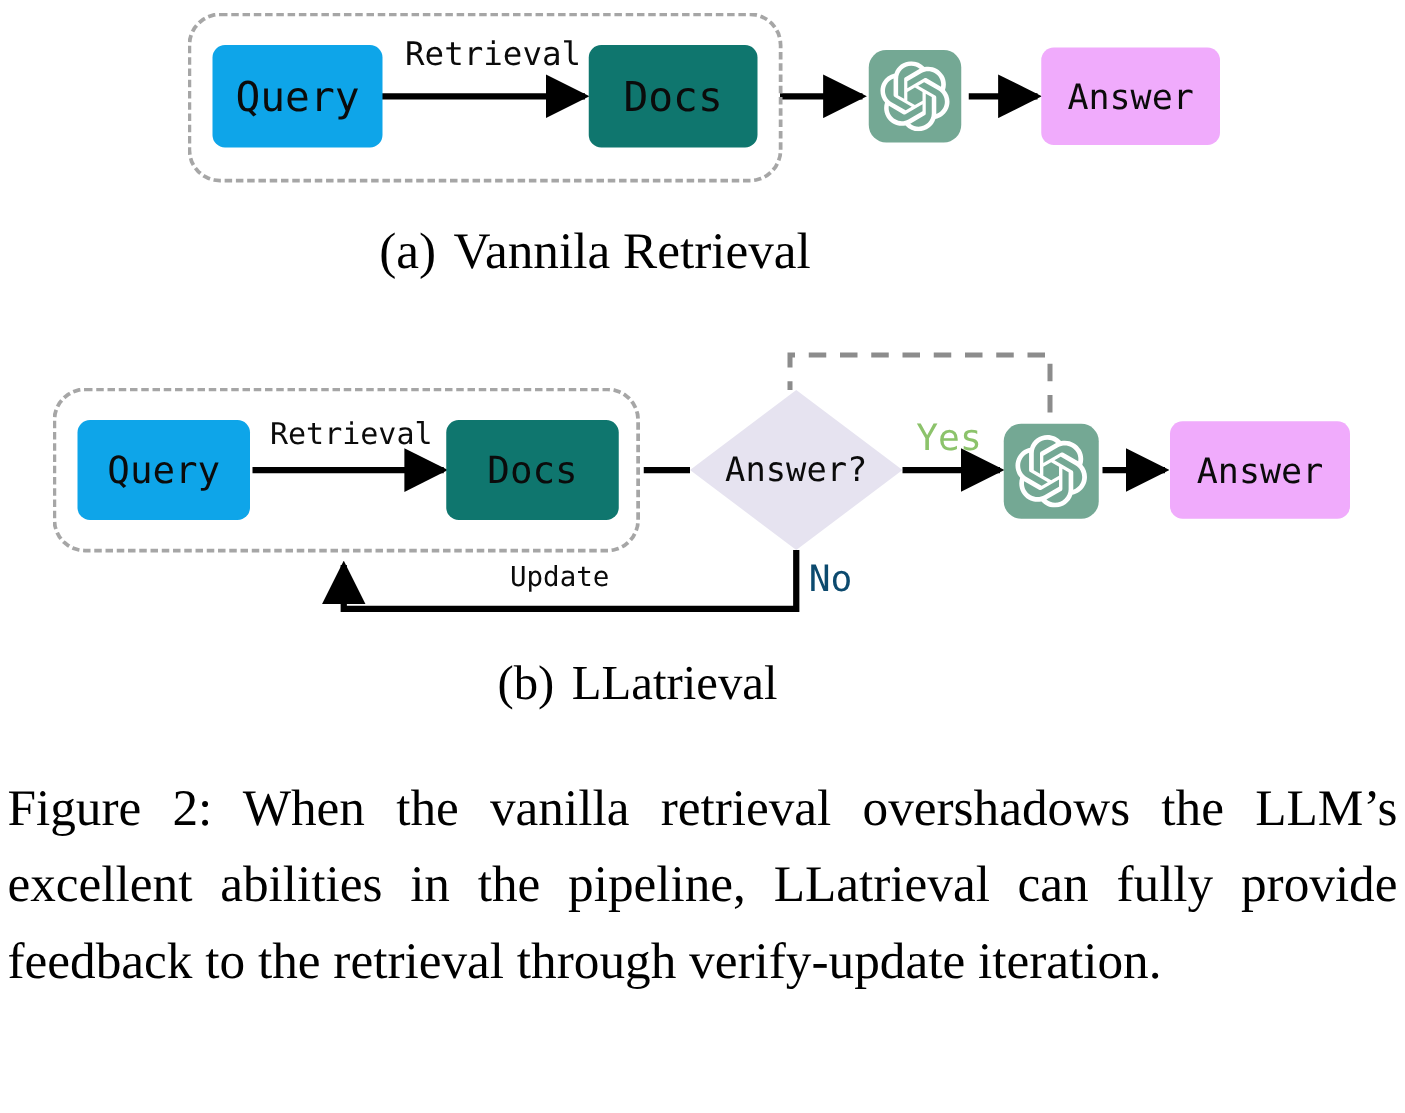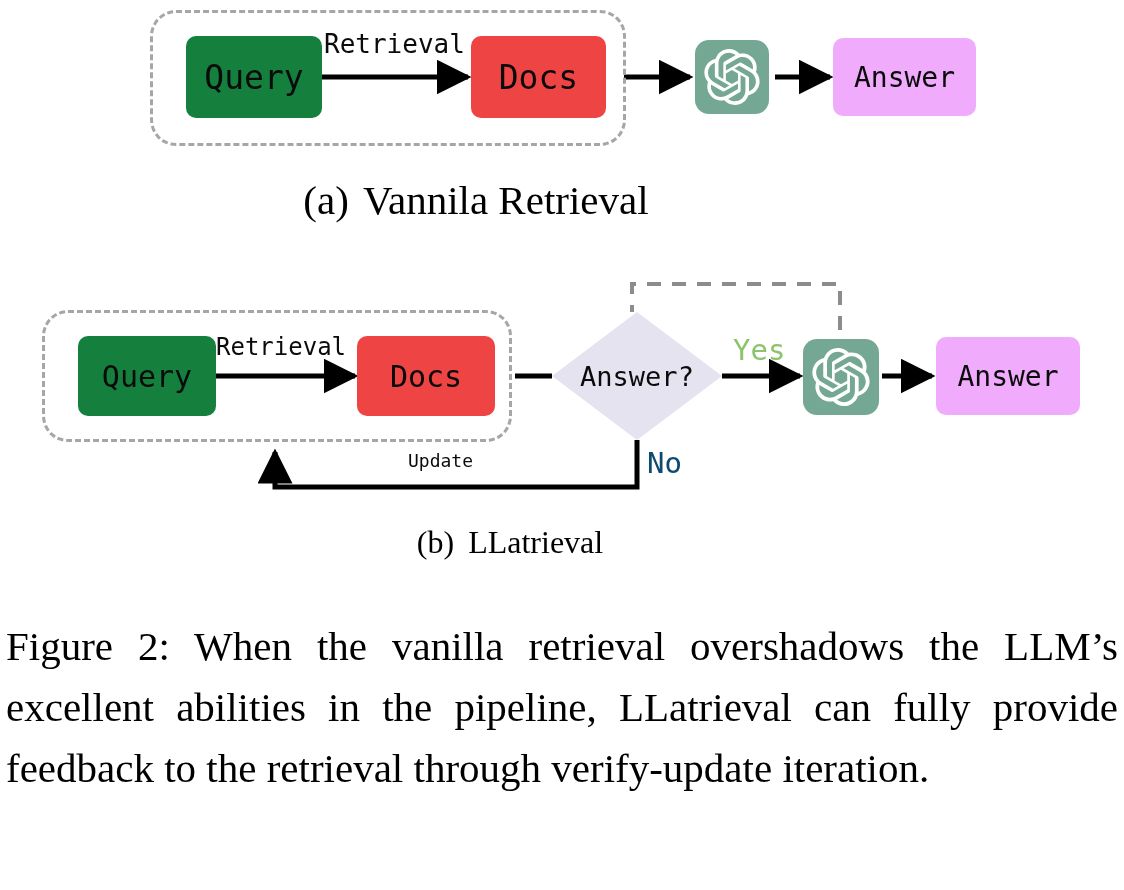--- a/index.html
+++ b/index.html
@@ -23,22 +23,22 @@
     box-sizing: border-box;
     display: flex;
     align-items: center;
     justify-content: center;
     border-radius: 10px;
     font-family: "DejaVu Sans Mono", monospace;
     color: #0b0b0b;
     letter-spacing: 0px;
     white-space: nowrap;
   }
-  .node-query  { background: #15803d; margin-left: 16px; }
-  .node-docs   { background: #ef4444; }
+  .node-query  { background: #0ea5e9; }
+  .node-docs   { background: #0f766e; }
   .node-answer { background: #f0abfc; }
 
   .dashed-group {
     position: absolute;
     box-sizing: border-box;
     border: 3px dashed #a6a6a6;
     border-radius: 26px;
     background: transparent;
   }
 
@@ -181,31 +181,31 @@
     <svg width="170" height="128" viewBox="0 0 170 128" xmlns="http://www.w3.org/2000/svg">
       <polygon points="85,0 170,64 85,128 0,64" fill="#e6e3f0"></polygon>
     </svg>
     <span class="diamond-label" style="font-size:27px;">Answer?</span>
   </div>
 
   <div class="edge-label yes" style="left:733px; top:333px; font-size:29px;">Yes</div>
 
   <div class="edge-label no" style="left:647px; top:446px; font-size:29px;">No</div>
 
-  <div class="edge-label" style="left:408px; top:450px; font-size:18px;">Update</div>
+  <div class="edge-label" style="left:408px; top:450px; font-size:22px;">Update</div>
 
   <div class="gpt-badge" style="left:803px; top:339px; width:76px; height:76px; background:#74a894;">
     <span>
       <svg width="58" height="58" viewBox="0 0 320 320" xmlns="http://www.w3.org/2000/svg">
         <path fill="#ffffff" d="M297.06 130.97c7.26-21.79 4.76-45.66-6.85-65.48-17.46-30.4-52.56-46.04-86.84-38.68C188.13 9.91 166.05 0 143.1 0 108.1 0 77.05 22.52 66.28 55.82c-22.51 4.61-41.94 18.7-53.31 38.67-17.59 30.32-13.58 68.54 9.92 94.54-7.26 21.79-4.76 45.66 6.85 65.48 17.46 30.4 52.56 46.04 86.84 38.68 15.24 17.18 37.16 26.95 60.13 26.81 35.02.01 66.08-22.53 76.85-55.86 22.51-4.61 41.94-18.7 53.31-38.67 17.57-30.32 13.55-68.51-9.93-94.51zM176.71 299.08c-14.02.02-27.6-4.89-38.35-13.88.49-.26 1.34-.73 1.89-1.07l63.72-36.8c3.26-1.85 5.26-5.32 5.24-9.07v-89.83l26.93 15.55c.29.14.48.42.52.74v74.39c-.04 33.08-26.83 59.9-59.95 59.97zM47.6 243.94c-7.02-12.13-9.55-26.35-7.13-40.15.47.28 1.3.79 1.89 1.13l63.72 36.8c3.23 1.89 7.23 1.89 10.47 0l77.79-44.92v31.1c.02.32-.13.63-.38.83l-64.41 37.19c-28.69 16.52-65.33 6.7-81.95-21.98zM30.83 104.99c7-12.15 18.05-21.45 31.22-26.25 0 .55-.03 1.52-.03 2.2v73.61c-.02 3.74 1.98 7.21 5.23 9.06l77.79 44.91-26.93 15.55c-.27.18-.61.21-.91.08l-64.42-37.22c-28.63-16.58-38.45-53.21-21.95-81.94zm221.26 51.49-77.79-44.92 26.93-15.54c.27-.18.61-.21.91-.08l64.42 37.19c28.68 16.57 38.51 53.26 21.94 81.94-7.01 12.13-18.05 21.43-31.21 26.23v-75.81c.03-3.74-1.96-7.2-5.2-9.01zm26.8-40.34c-.47-.29-1.3-.79-1.89-1.13l-63.72-36.8c-3.23-1.89-7.23-1.89-10.47 0l-77.79 44.92v-31.1c-.02-.32.13-.63.38-.83l64.41-37.16c28.69-16.55 65.37-6.7 81.91 22.01 6.98 12.11 9.51 26.29 7.12 40.07zm-168.51 55.43-26.94-15.55c-.29-.14-.48-.42-.52-.74V80.9c.02-33.13 26.89-59.96 60.02-59.94 14 0 27.56 4.92 38.3 13.88-.49.26-1.33.73-1.89 1.07l-63.72 36.8c-3.26 1.85-5.26 5.31-5.24 9.06l-.01 89.8zm14.63-31.54 34.65-20.01 34.65 20v40.01l-34.65 20-34.65-20v-40z"></path>
       </svg>
     </span>
   </div>
 
   <div class="node node-answer" style="left:936px; top:337px; width:144px; height:78px; font-size:28px;">Answer</div>
 
-  <div class="subcaption" style="left:0px; top:524px; width:1020px; font-size:32px;">
+  <div class="subcaption" style="left:0px; top:524px; width:1020px; font-size:39px;">
     <span class="tag">(b)</span><span>LLatrieval</span>
   </div>
 
   <div id="figure-caption">Figure 2: When the vanilla retrieval overshadows the LLM’s excellent abilities in the pipeline, LLatrieval can fully provide feedback to the retrieval through verify-update iteration.</div>
 
 </div>
 
 </body></html>

